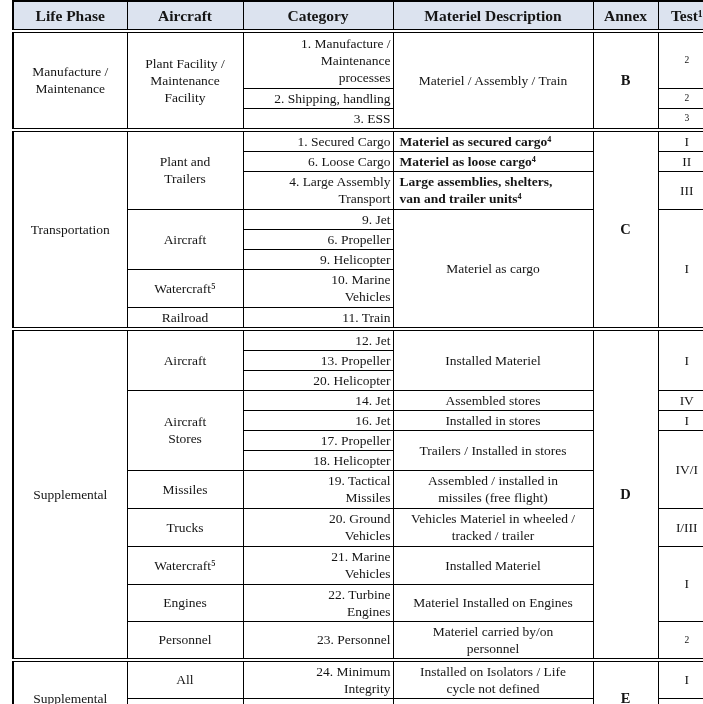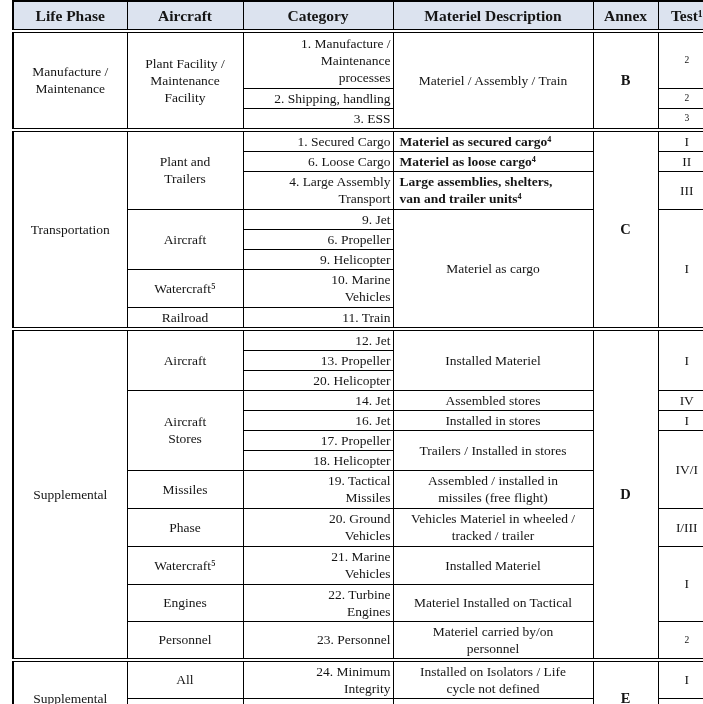--- a/index.html
+++ b/index.html
@@ -161,39 +161,39 @@
       <td class="cat">18. Helicopter</td>
     </tr>
     <tr style="height:38px">
       <td>Missiles</td>
       <td class="cat">19. Tactical
 Missiles</td>
       <td>Assembled / installed in
 missiles (free flight)</td>
     </tr>
     <tr style="height:38px">
-      <td>Phase</td>
+      <td>Trucks</td>
       <td class="cat">20. Ground
 Vehicles</td>
       <td>Vehicles Materiel in wheeled /
 tracked / trailer</td>
       <td class="test">I/III</td>
     </tr>
     <tr style="height:38px">
       <td>Watercraft⁵</td>
       <td class="cat">21. Marine
 Vehicles</td>
       <td>Installed Materiel</td>
       <td rowspan="2" class="test">I</td>
     </tr>
     <tr style="height:36px">
       <td>Engines</td>
       <td class="cat">22. Turbine
 Engines</td>
-      <td>Materiel Installed on Tactical</td>
+      <td>Materiel Installed on Engines</td>
     </tr>
     <tr style="height:35px">
       <td>Personnel</td>
       <td class="cat">23. Personnel</td>
       <td>Materiel carried by/on
 personnel</td>
       <td class="test small">2</td>
     </tr>
   </tbody>
 

